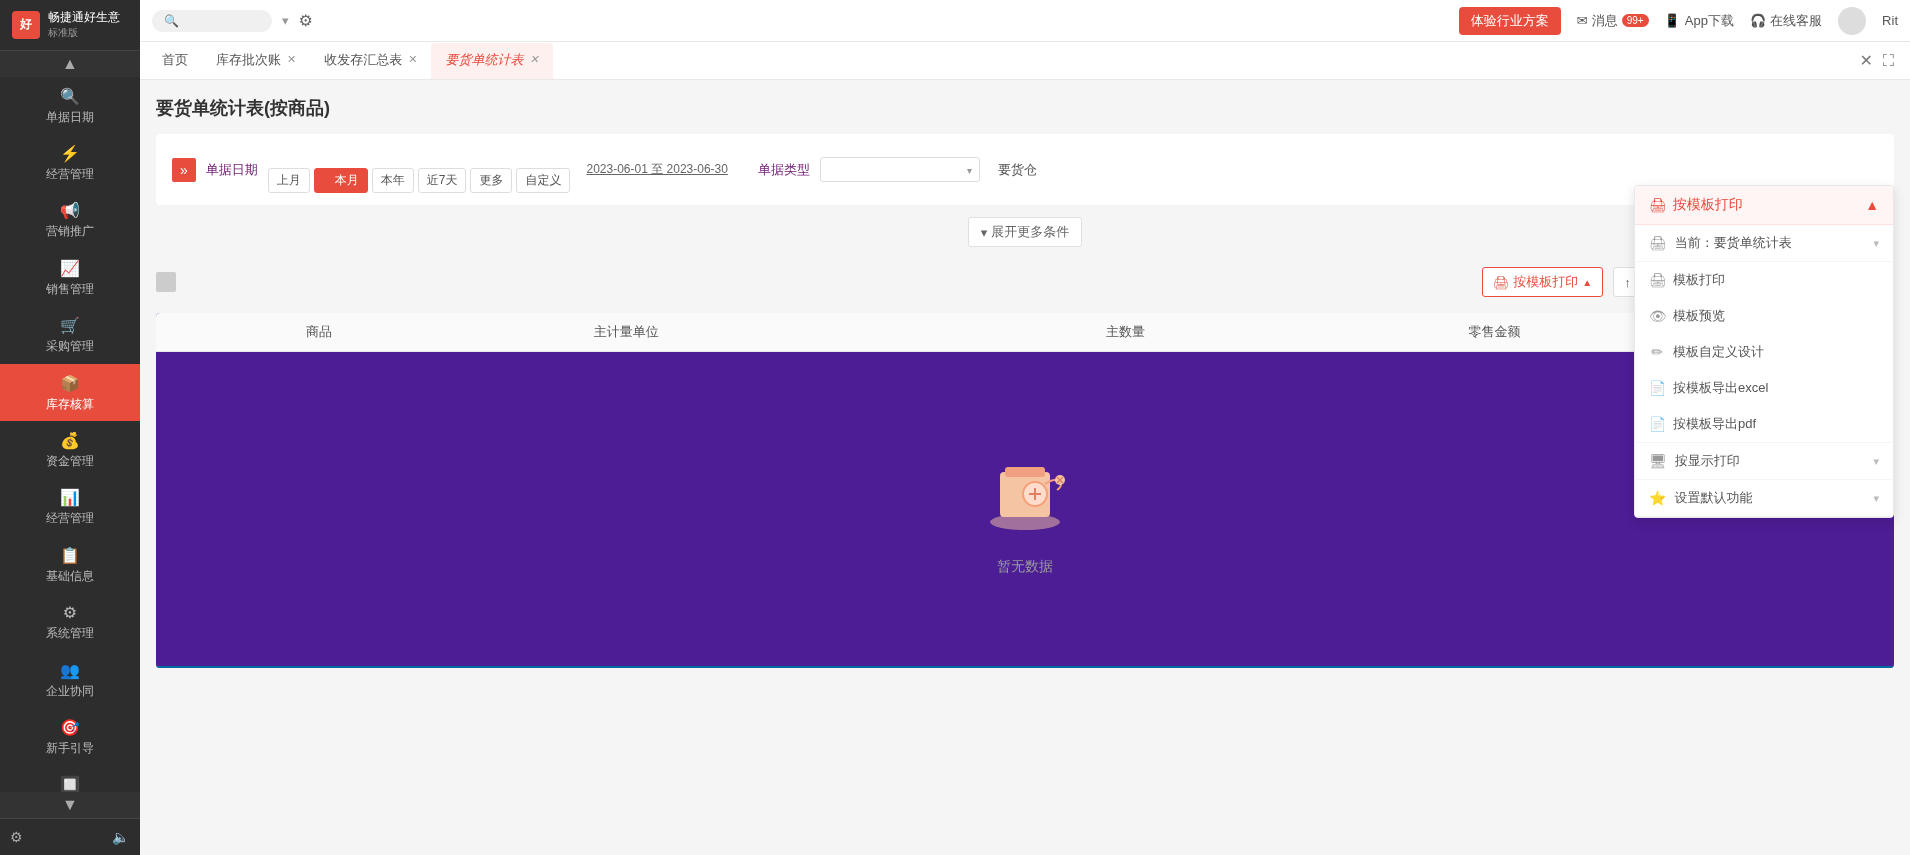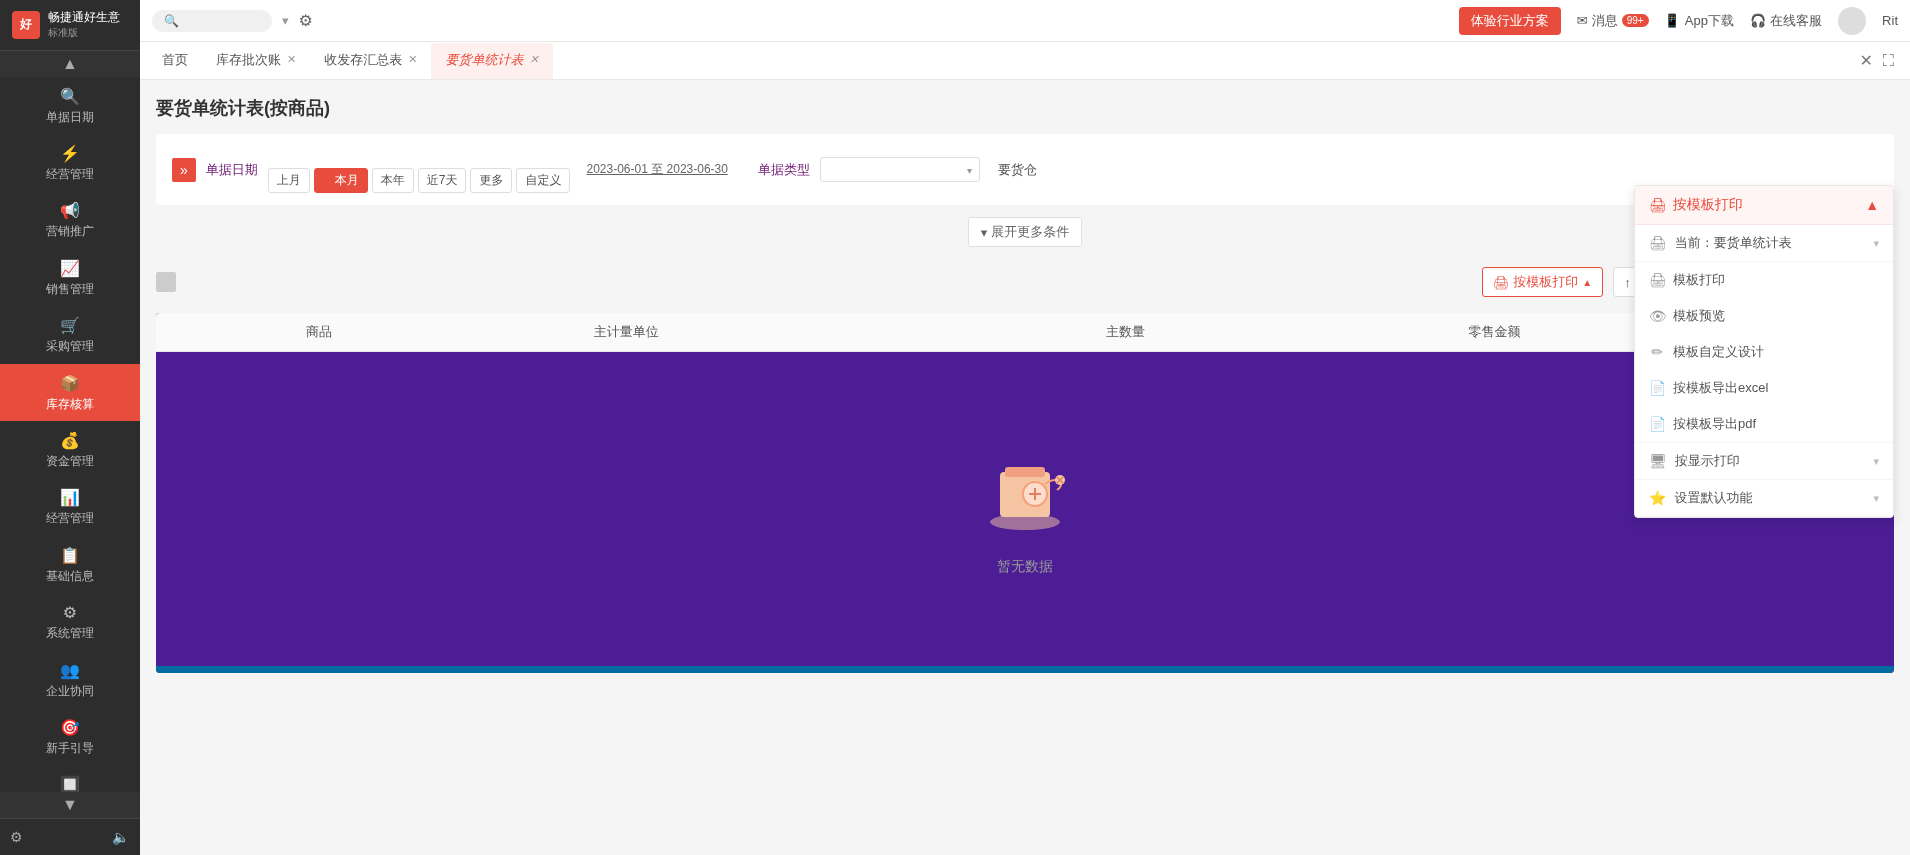--- a/index.html
+++ b/index.html
@@ -332,21 +332,21 @@
       background: #fafafa;
       border-bottom: 1px solid #e8e8e8;
       padding: 10px 12px;
       text-align: left;
       color: #555;
       font-weight: 500;
       font-size: 13px;
     }
     .data-table td {
       padding: 10px 12px;
-      border-bottom: 7px solid #0369a1;
+      border-bottom: 2px solid #0369a1;
       color: #333;
       font-size: 13px;
     }
 
     
     .empty-state {
       display: flex;
       flex-direction: column;
       align-items: center;
       justify-content: center;

